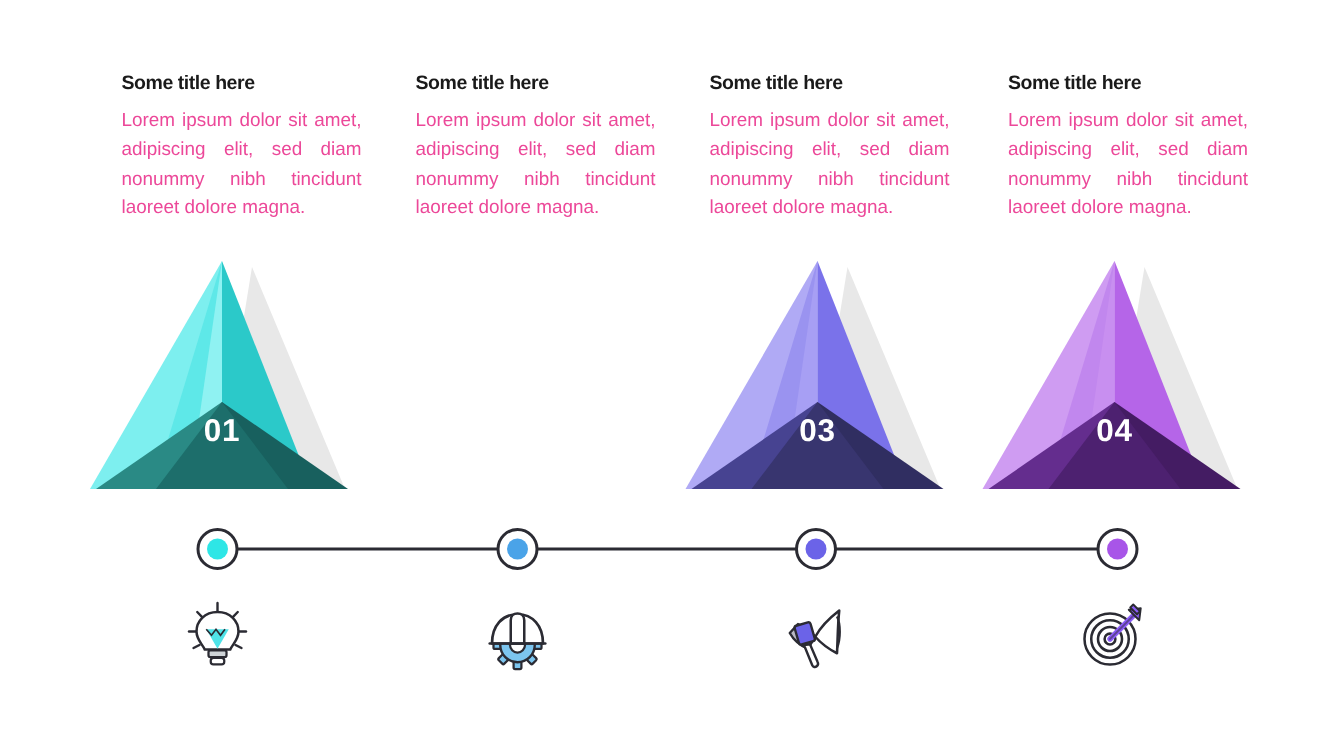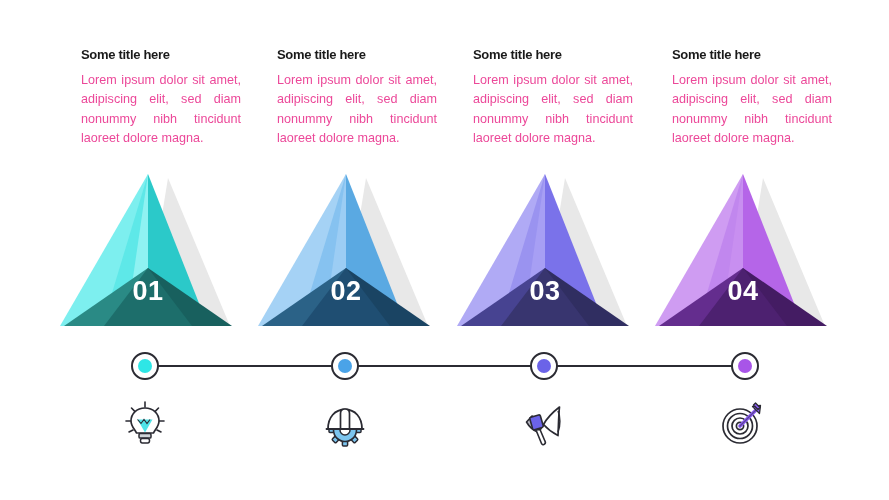--- a/index.html
+++ b/index.html
@@ -34,21 +34,21 @@
     margin:0;
   }
 
   
   .pyramid{position:absolute;}
   .pyramid svg{display:block;}
   .pyr-num{
     position:absolute;
     width:100%;
     text-align:center;
-    font-size:27px;
+    font-size:21px;
     font-weight:bold;
     color:#ffffff;
     letter-spacing:0.5px;
     pointer-events:none;
   }
 
   
   .timeline-line{
     position:absolute;
     height:2px;
@@ -107,33 +107,20 @@
       <polygon points="90,0 44,152 90,152" fill="#5ee8e8"></polygon>
       <polygon points="90,0 150,152 90,152" fill="#2bc9c9"></polygon>
       <polygon points="90,0 68,152 90,152" fill="#8ff2f2"></polygon>
       <polygon points="90,94 6,152 90,152" fill="#2a8a85"></polygon>
       <polygon points="90,94 174,152 90,152" fill="#18605e"></polygon>
       <polygon points="90,94 46,152 134,152" fill="#1d6e6b"></polygon>
     </svg>
     <div class="pyr-num" style="top:102px;">01</div>
   </div>
 
-  <div class="pyramid" style="left:256px;top:174px;width:180px;height:156px;">
-    <svg width="180" height="156" viewBox="0 0 180 156">
-      <polygon points="110,4 172,152 86,152" fill="#e8e8e8"></polygon>
-      <polygon points="90,0 2,152 90,152" fill="#a5d2f5"></polygon>
-      <polygon points="90,0 44,152 90,152" fill="#86c2f0"></polygon>
-      <polygon points="90,0 150,152 90,152" fill="#5aa9e2"></polygon>
-      <polygon points="90,0 68,152 90,152" fill="#9ccdf4"></polygon>
-      <polygon points="90,94 6,152 90,152" fill="#2b6287"></polygon>
-      <polygon points="90,94 174,152 90,152" fill="#1a4463"></polygon>
-      <polygon points="90,94 46,152 134,152" fill="#1f4e72"></polygon>
-    </svg>
-    <div class="pyr-num" style="top:102px;">02</div>
-  </div>
 
   <div class="pyramid" style="left:455px;top:174px;width:180px;height:156px;">
     <svg width="180" height="156" viewBox="0 0 180 156">
       <polygon points="110,4 172,152 86,152" fill="#e8e8e8"></polygon>
       <polygon points="90,0 2,152 90,152" fill="#b0aaf5"></polygon>
       <polygon points="90,0 44,152 90,152" fill="#9a93f0"></polygon>
       <polygon points="90,0 150,152 90,152" fill="#7a72ea"></polygon>
       <polygon points="90,0 68,152 90,152" fill="#a79ff4"></polygon>
       <polygon points="90,94 6,152 90,152" fill="#474391"></polygon>
       <polygon points="90,94 174,152 90,152" fill="#302e61"></polygon>

